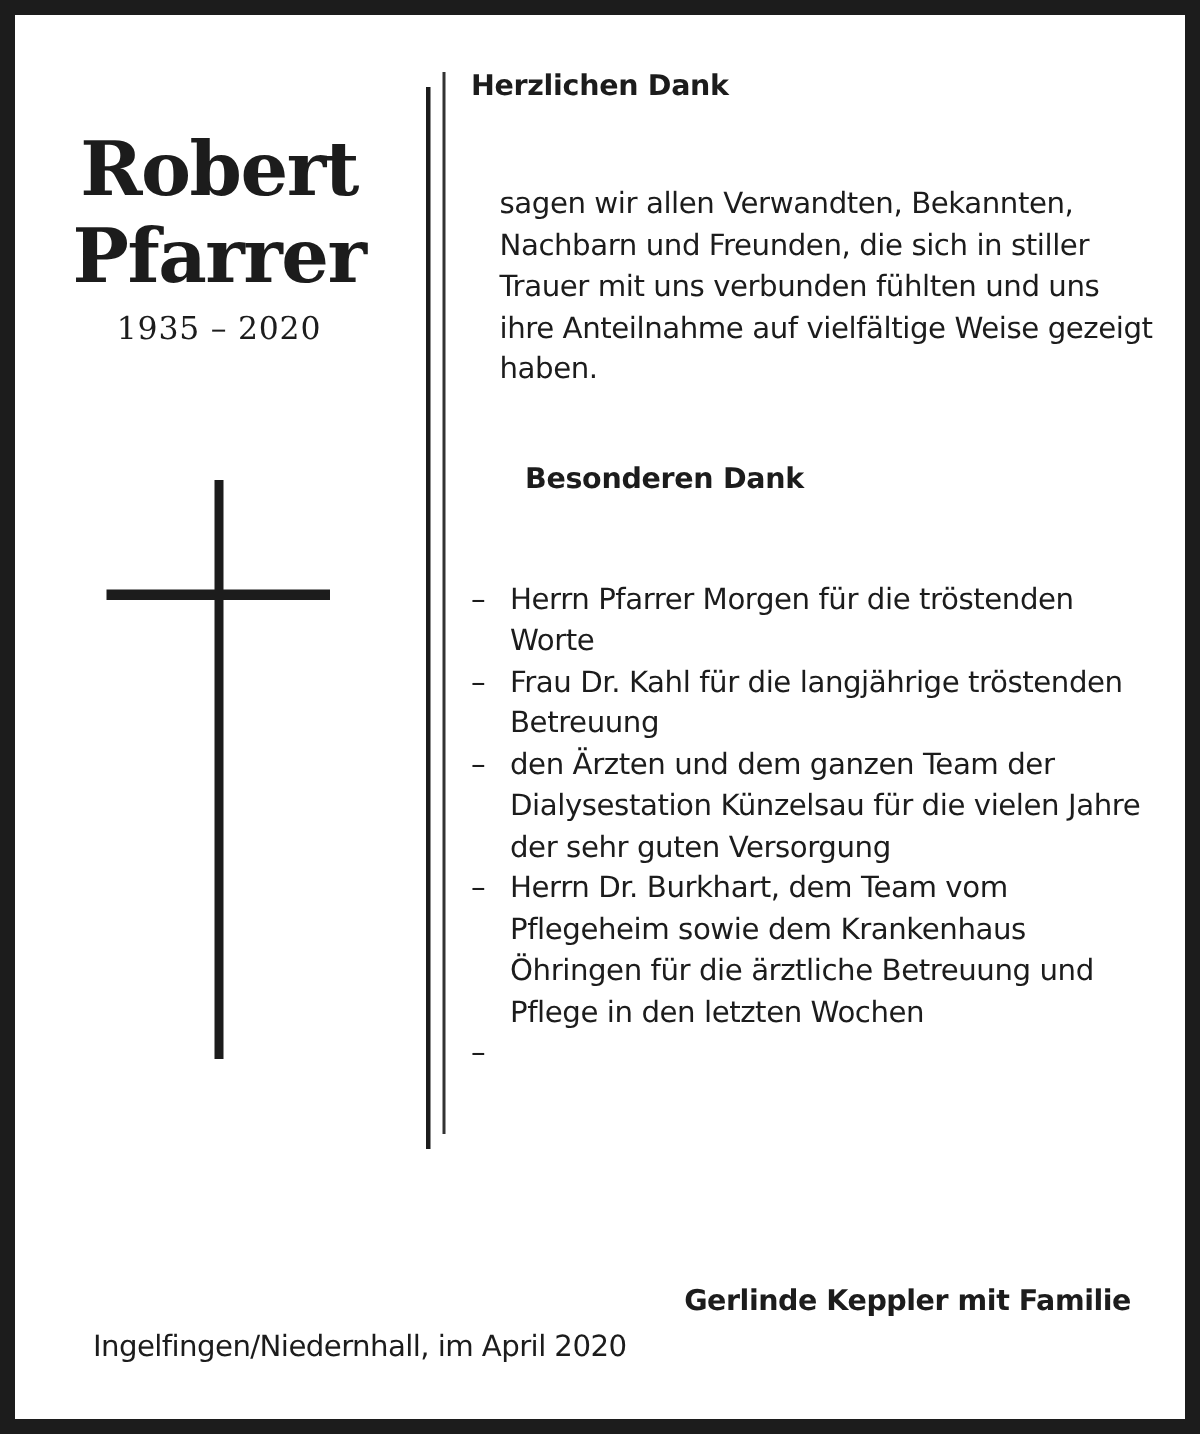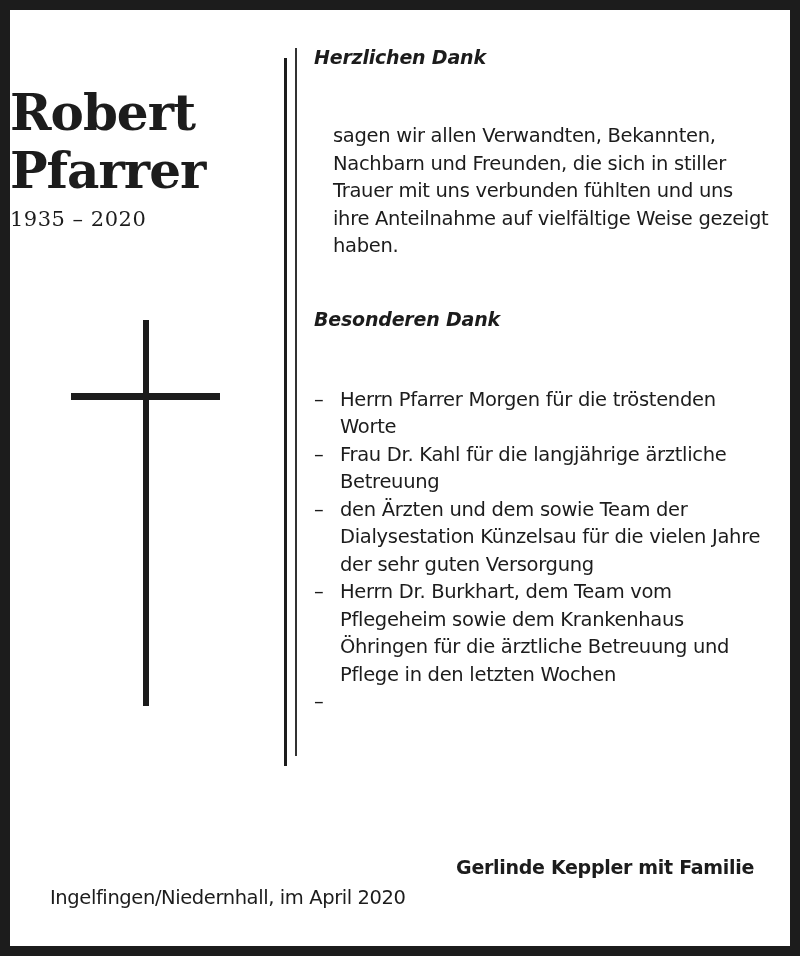--- a/index.html
+++ b/index.html
@@ -8,30 +8,31 @@
       position: absolute;
       left: 10px; top: 10px;
       width: 780px; height: 936px;
       background: #ffffff;
       color: #1c1c1c;
       font-family: "DejaVu Sans", sans-serif;
     }
     .name {
       position: absolute;
       left: 0; width: 272px; top: 74px;
+      text-align: center;
       font-family: "DejaVu Serif", serif;
       font-weight: bold;
       font-size: 50px;
       line-height: 58px;
       letter-spacing: -1px;
     }
     .dates {
       position: absolute;
       left: 0; width: 272px; top: 196px;
-      text-align: left;
+      text-align: center;
       font-family: "DejaVu Serif", serif;
       font-size: 21px;
       line-height: 26px;
       letter-spacing: 0.5px;
     }
     .cross-v {
       position: absolute;
       left: 133px; top: 310px;
       width: 6px; height: 386px;
       background: #1c1c1c;
@@ -60,38 +61,37 @@
       width: 460px;
       font-size: 19.5px;
       line-height: 27.5px;
       letter-spacing: -0.3px;
     }
     .heading {
       font-weight: bold;
       font-size: 19px;
       line-height: 26px;
       letter-spacing: -0.2px;
-      font-style: italic;
     }
     .p1 { margin-top: 52px; margin-left: 19px; }
-    .h2 { margin-top: 46px; }
+    .h2 { margin-top: 46px; margin-left: 36px; }
     .list { margin-top: 54px; list-style: none; }
     .list li { position: relative; padding-left: 26px; }
     .list li .dash { position: absolute; left: 0; top: 0; }
     .signature {
       position: absolute;
       right: 36px; top: 844px;
       font-weight: bold;
       font-size: 19px;
       letter-spacing: -0.3px;
       line-height: 26px;
     }
     .place-date {
       position: absolute;
-      left: 40px; top: 875px;
+      left: 52px; top: 875px;
       font-size: 19.5px;
       letter-spacing: -0.4px;
       line-height: 26px;
     }
   </style>
 </head>
 <body>
 
 <div class="frame">
 
@@ -114,25 +114,25 @@
     <p class="p1">sagen wir allen Verwandten, Bekannten, Nachbarn und Freunden, die sich in stiller Trauer mit uns verbunden fühlten und uns ihre Anteilnahme auf vielfältige Weise gezeigt haben.</p>
 
     <div class="heading h2">Besonderen Dank</div>
     <ul class="list">
       <li>
         <span class="dash">–</span>
         <span>Herrn Pfarrer Morgen für die tröstenden Worte</span>
       </li>
       <li>
         <span class="dash">–</span>
-        <span>Frau Dr. Kahl für die langjährige ärztliche Betreuung</span>
+        <span>Frau Dr. Kahl für die langjährige tröstenden Betreuung</span>
       </li>
       <li>
         <span class="dash">–</span>
-        <span>den Ärzten und dem sowie Team der Dialysestation Künzelsau für die vielen Jahre der sehr guten Versorgung</span>
+        <span>den Ärzten und dem ganzen Team der Dialysestation Künzelsau für die vielen Jahre der sehr guten Versorgung</span>
       </li>
       <li>
         <span class="dash">–</span>
         <span>Herrn Dr. Burkhart, dem Team vom Pflegeheim sowie dem Krankenhaus Öhringen für die ärztliche Betreuung und Pflege in den letzten Wochen</span>
       </li>
       <li>
         <span class="dash">–</span>
       </li>
     </ul>
   </div>

